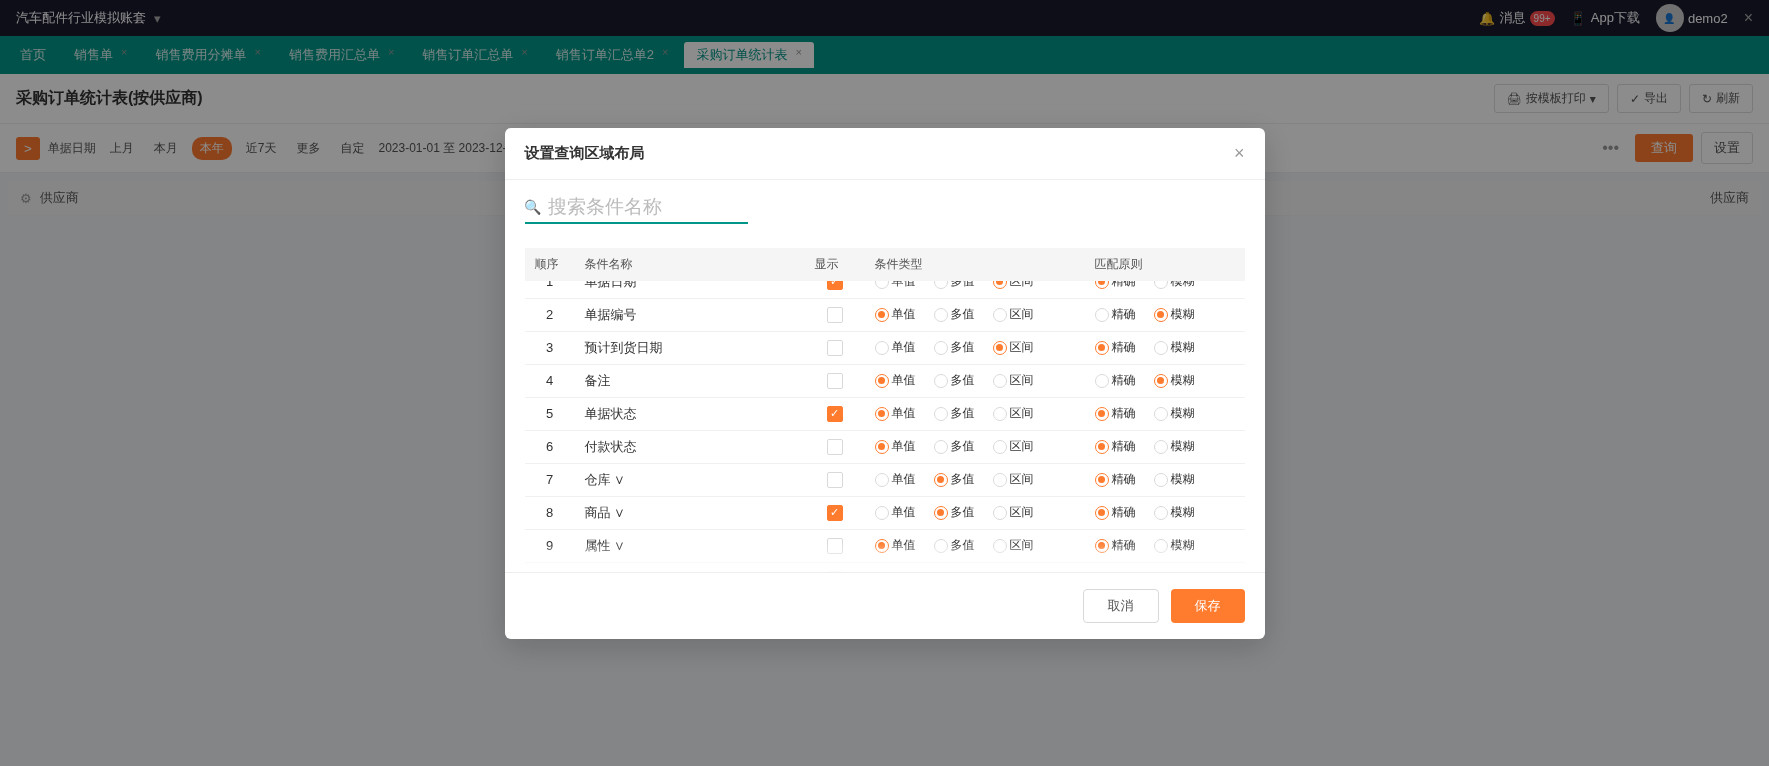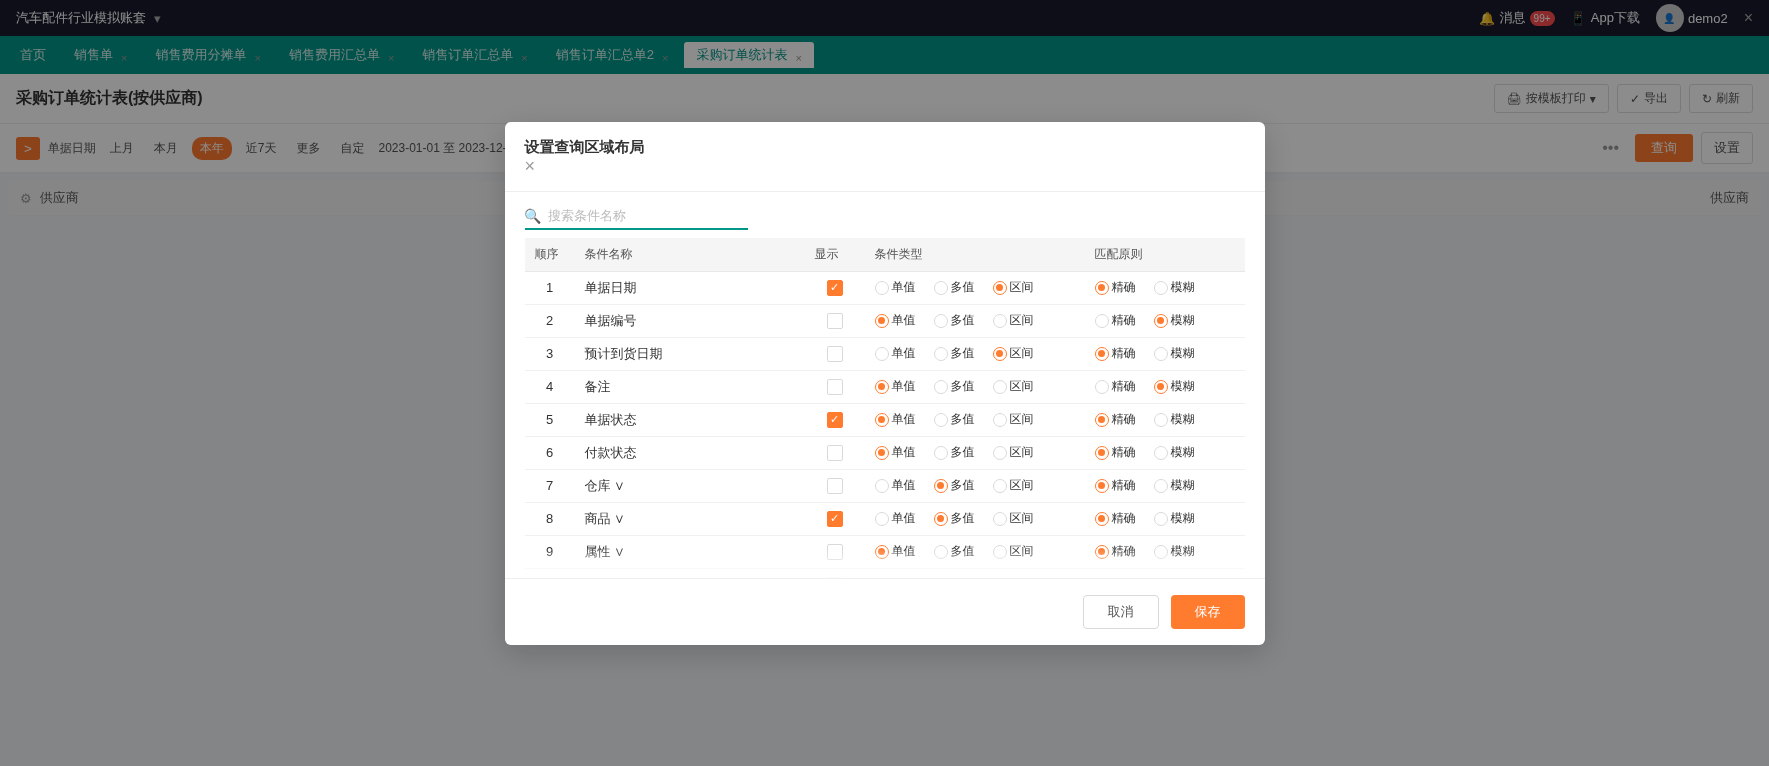--- a/index.html
+++ b/index.html
@@ -30,21 +30,21 @@
       align-items: center;
       padding: 0 8px;
       gap: 4px;
     }
     .nav-item {
       color: rgba(255,255,255,0.85);
       padding: 4px 12px;
       border-radius: 3px 3px 0 0;
       cursor: pointer;
       font-size: 13px;
-      display: flex; align-items: flex-end; gap: 4px;
+      display: flex; align-items: flex-start; gap: 4px;
     }
     .nav-item.active { background: #fff; color: #009688; font-weight: 500; }
     .nav-item .close-tab { font-size: 11px; color: #999; margin-left: 4px; }
 
     
     .page-header {
       background: #fff;
       padding: 10px 16px;
       display: flex;
       align-items: center;
@@ -110,21 +110,20 @@
       display: flex;
       flex-direction: column;
       box-shadow: 0 8px 32px rgba(0,0,0,0.18);
       position: relative;
     }
     .dialog-header {
       padding: 16px 20px;
       border-bottom: 1px solid #eee;
       display: flex;
       justify-content: space-between;
-      flex-direction: column;
     }
     .dialog-title { font-size: 15px; font-weight: 600; color: #333; }
     .dialog-close { cursor: pointer; color: #999; font-size: 18px; line-height: 1; }
 
     
     .dialog-tabs {
       display: flex;
       padding: 0 20px;
       border-bottom: 1px solid #eee;
       background: #fff;
@@ -153,21 +152,21 @@
       display: flex;
       align-items: center;
       border-bottom: 2px solid #009688;
       padding: 4px 0;
       gap: 6px;
     }
     .search-icon { color: #009688; font-size: 14px; }
     .search-input {
       border: none;
       outline: none;
-      font-size: 13px;
+      font-size: 19px;
       color: #333;
       width: 200px;
       background: transparent;
     }
     .search-input::placeholder { color: #bbb; }
 
     
     .conditions-table {
       flex: 1;
       overflow-y: auto;
@@ -180,21 +179,21 @@
     }
     .cond-table th {
       background: #f5f5f5;
       padding: 8px 10px;
       text-align: left;
       font-size: 12px;
       color: #555;
       font-weight: 500;
       border-bottom: 1px solid #e8e8e8;
       position: sticky;
-      top: 0;
+      top: 16px;
       z-index: 1;
     }
     .cond-table td {
       padding: 7px 10px;
       border-bottom: 1px solid #f0f0f0;
       font-size: 13px;
       color: #333;
       vertical-align: middle;
     }
     .col-order { width: 50px; color: #ff7b2e; font-weight: 500; text-align: center; }

